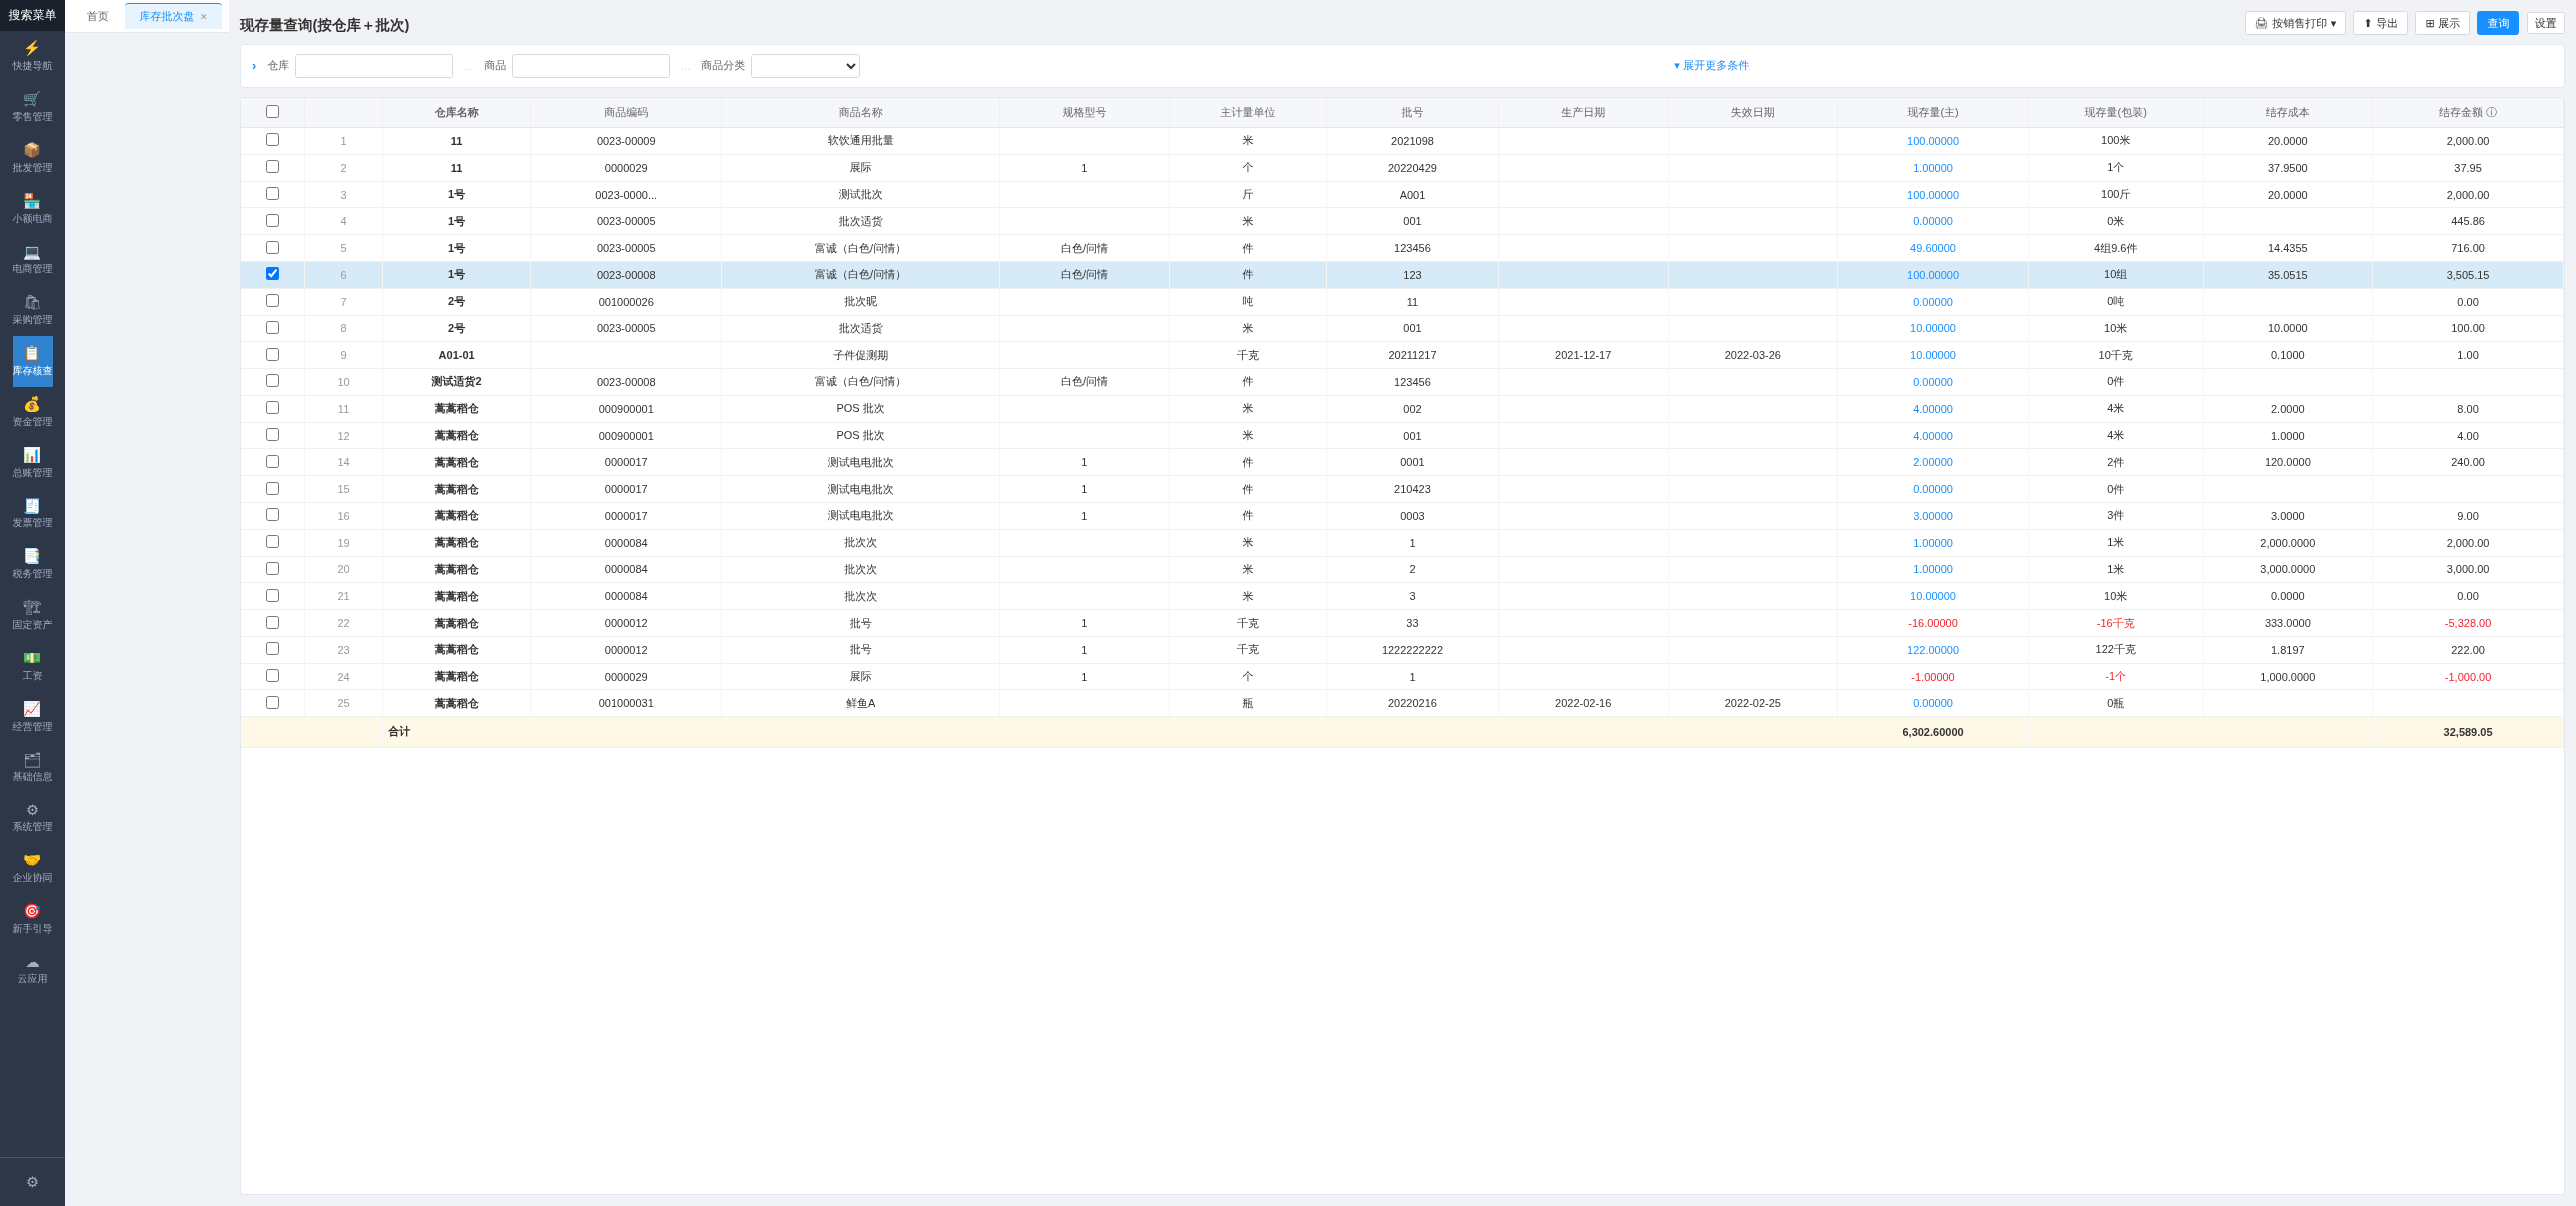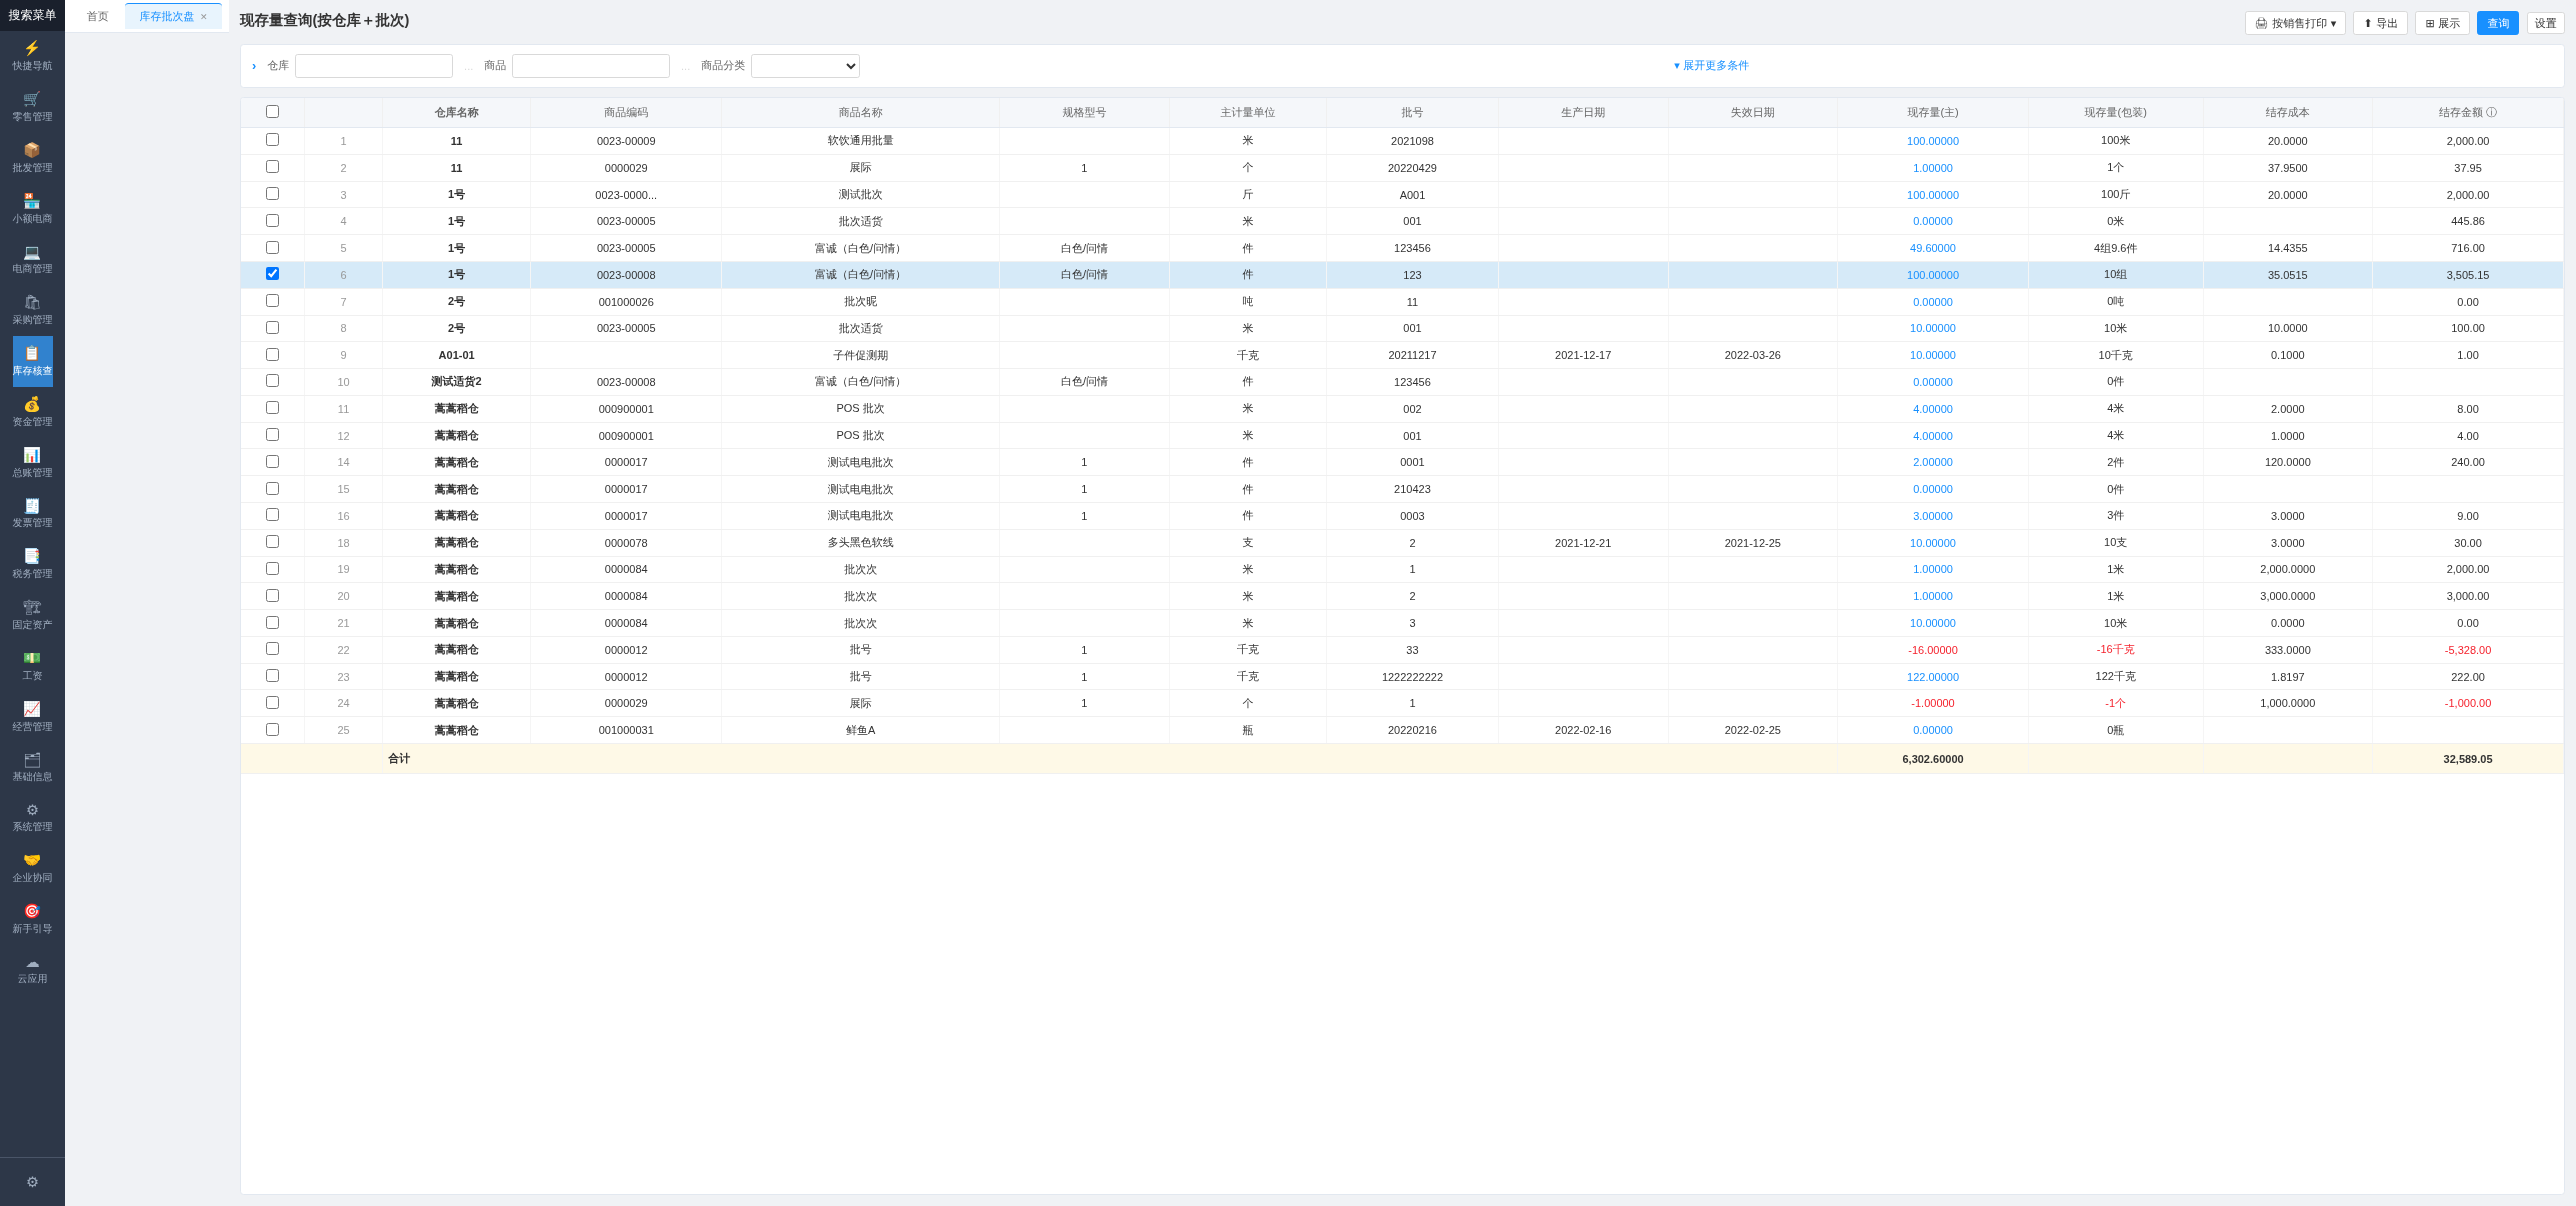--- a/index.html
+++ b/index.html
@@ -21,21 +21,21 @@
     
     .tabbar { background: #fff; border-bottom: 0.9px solid #e2e8f0; display: flex; align-items: center; height: 33px; padding: 0 7.2px; gap: 1.8px; }
     .tab { padding: 5.4px 14.5px; font-size: 11px; cursor: pointer; border-radius: 3.6px 3.6px 0 0; color: #666; display: flex; align-items: center; gap: 5.4px; }
     .tab.active { background: #e8f4fd; color: #1890ff; border-top: 1.8px solid #1890ff; }
     .tab-close { color: #999; font-size: 9px; cursor: pointer; }
 
     
     .content { flex: 1; overflow: hidden; display: flex; flex-direction: column; padding: 11px; }
 
     
-    .page-header { display: flex; align-items: flex-start; justify-content: space-between; margin-bottom: 9px; }
+    .page-header { display: flex; align-items: flex-end; justify-content: space-between; margin-bottom: 9px; }
     .page-title { font-size: 14.5px; font-weight: bold; color: #333; }
     .header-actions { display: flex; align-items: center; gap: 7.2px; }
     .header-btn { display: flex; align-items: center; gap: 3.6px; padding: 3.6px 9px; border: 0.9px solid #d9d9d9; border-radius: 2.7px; background: #fff; cursor: pointer; font-size: 11px; color: #333; }
     .header-btn.primary { background: #1890ff; color: #fff; border-color: #1890ff; }
 
     
     .filter-bar { background: #fff; border: 0.9px solid #e2e8f0; border-radius: 3.6px; padding: 9px 11px; margin-bottom: 9px; }
     .filter-row { display: flex; align-items: center; gap: 11px; }
     .filter-item { display: flex; align-items: center; gap: 5.4px; }
     .filter-label { color: #666; font-size: 11px; white-space: nowrap; }
@@ -493,36 +493,20 @@
       <td class="col-batch">0003</td>
       <td class="col-produce"></td>
       <td class="col-expire"></td>
       <td class="col-qty-main td-link">3.00000</td>
       <td class="col-qty-aux ">3件</td>
       <td class="col-cost">3.0000</td>
       <td class="col-value ">9.00</td>
     </tr>
             <tr>
       <td class="col-check"><input type="checkbox" style=""></td>
-      <td class="col-num row-num">18</td>
-      <td class="col-warehouse">蒿蒿稻仓</td>
-      <td class="col-code">0000078</td>
-      <td class="col-name">多头黑色软线</td>
-      <td class="col-spec"></td>
-      <td class="col-unit">支</td>
-      <td class="col-batch">2</td>
-      <td class="col-produce">2021-12-21</td>
-      <td class="col-expire">2021-12-25</td>
-      <td class="col-qty-main td-link">10.00000</td>
-      <td class="col-qty-aux ">10支</td>
-      <td class="col-cost">3.0000</td>
-      <td class="col-value ">30.00</td>
-    </tr>
-            <tr>
-      <td class="col-check"><input type="checkbox" style=""></td>
       <td class="col-num row-num">19</td>
       <td class="col-warehouse">蒿蒿稻仓</td>
       <td class="col-code">0000084</td>
       <td class="col-name">批次次</td>
       <td class="col-spec"></td>
       <td class="col-unit">米</td>
       <td class="col-batch">1</td>
       <td class="col-produce"></td>
       <td class="col-expire"></td>
       <td class="col-qty-main td-link">1.00000</td>

